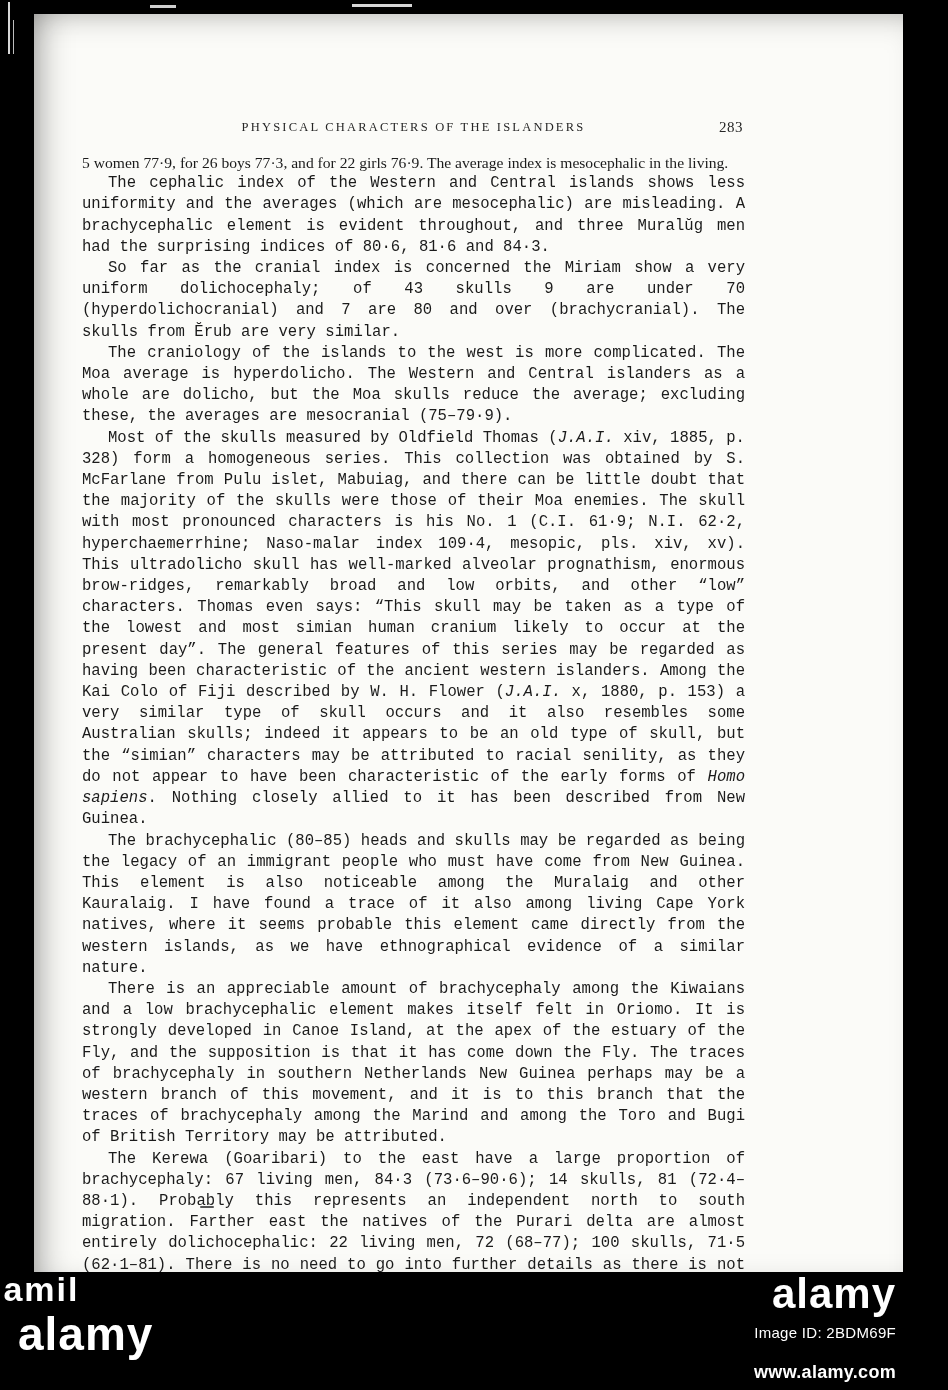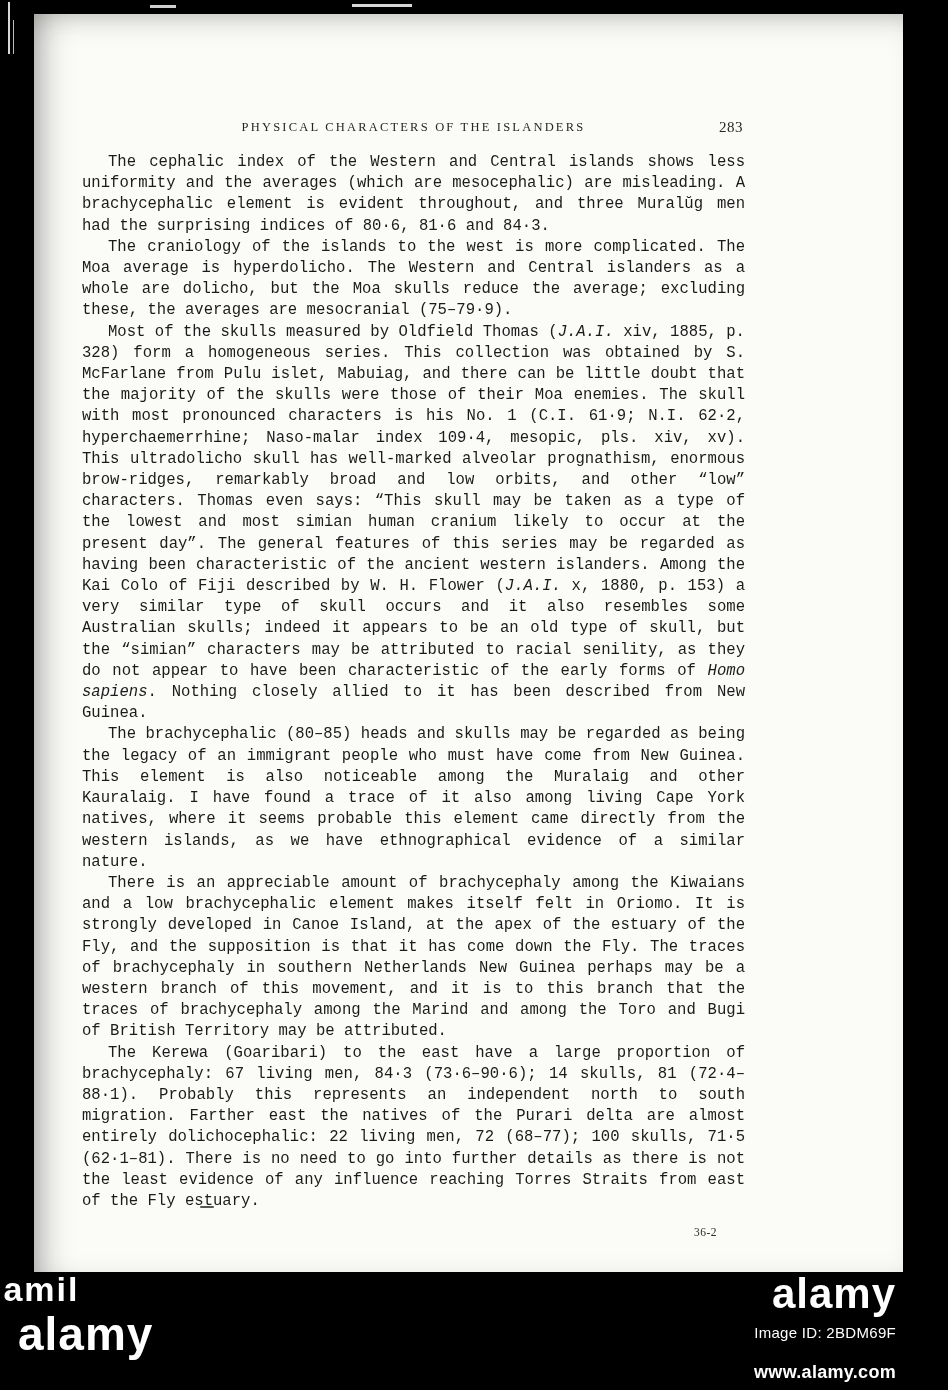--- a/index.html
+++ b/index.html
@@ -51,21 +51,23 @@
 <div class="canvas">
 
   <div class="page">
     <div class="page-header">
       <span class="running-head">PHYSICAL CHARACTERS OF THE ISLANDERS</span>
       <span class="page-number">283</span>
     </div>
 
     <div class="text-block">
 
+    <p class=""><span>5 women 77·9, for 26 boys 77·3, and for 22 girls 76·9.  The average index is mesocephalic in the living.</span></p>
         <p class="indent"><span>The cephalic index of the Western and Central islands shows less uniformity and the averages (which are mesocephalic) are misleading.  A brachycephalic element is evident throughout, and three Muralŭg men had the surprising indices of 80·6, 81·6 and 84·3.</span></p>
+        <p class="indent"><span>So far as the cranial index is concerned the Miriam show a very uniform dolichocephaly; of 43 skulls 9 are under 70 (hyperdolichocranial) and 7 are 80 and over (brachycranial). The skulls from Ĕrub are very similar.</span></p>
         <p class="indent"><span>The craniology of the islands to the west is more complicated.  The Moa average is hyperdolicho.  The Western and Central islanders as a whole are dolicho, but the Moa skulls reduce the average; excluding these, the averages are mesocranial (75–79·9).</span></p>
         <p class="indent"><span>Most of the skulls measured by Oldfield Thomas (</span><i>J.A.I.</i><span> xiv, 1885, p. 328) form a homogeneous series.  This collection was obtained by S. McFarlane from Pulu islet, Mabuiag, and there can be little doubt that the majority of the skulls were those of their Moa enemies. The skull with most pronounced characters is his No. 1 (C.I. 61·9; N.I. 62·2, hyperchaemerrhine; Naso-malar index 109·4, mesopic, pls. xiv, xv).  This ultradolicho skull has well-marked alveolar prognathism, enormous brow-ridges, remarkably broad and low orbits, and other “low” characters.  Thomas even says: “This skull may be taken as a type of the lowest and most simian human cranium likely to occur at the present day”. The general features of this series may be regarded as having been characteristic of the ancient western islanders.  Among the Kai Colo of Fiji described by W. H. Flower (</span><i>J.A.I.</i><span> x, 1880, p. 153) a very similar type of skull occurs and it also resembles some Australian skulls; indeed it appears to be an old type of skull, but the “simian” characters may be attributed to racial senility, as they do not appear to have been characteristic of the early forms of </span><i>Homo sapiens</i><span>.  Nothing closely allied to it has been described from New Guinea.</span></p>
         <p class="indent"><span>The brachycephalic (80–85) heads and skulls may be regarded as being the legacy of an immigrant people who must have come from New Guinea.  This element is also noticeable among the Muralaig and other Kauralaig.  I have found a trace of it also among living Cape York natives, where it seems probable this element came directly from the western islands, as we have ethnographical evidence of a similar nature.</span></p>
         <p class="indent"><span>There is an appreciable amount of brachycephaly among the Kiwaians and a low brachycephalic element makes itself felt in Oriomo.  It is strongly developed in Canoe Island, at the apex of the estuary of the Fly, and the supposition is that it has come down the Fly.  The traces of brachycephaly in southern Netherlands New Guinea perhaps may be a western branch of this movement, and it is to this branch that the traces of brachycephaly among the Marind and among the Toro and Bugi of British Territory may be attributed.</span></p>
         <p class="indent"><span>The Kerewa (Goaribari) to the east have a large proportion of brachycephaly: 67 living men, 84·3 (73·6–90·6); 14 skulls, 81 (72·4–88·1).  Probably this represents an independent north to south migration.  Farther east the natives of the Purari delta are almost entirely dolichocephalic: 22 living men, 72 (68–77); 100 skulls, 71·5 (62·1–81).  There is no need to go into further details as there is not the least evidence of any influence reaching Torres Straits from east of the Fly estuary.</span></p>
         <div class="signature">36-2</div>
       </div>
 
     <div class="artifact-dash"></div>
   </div>

